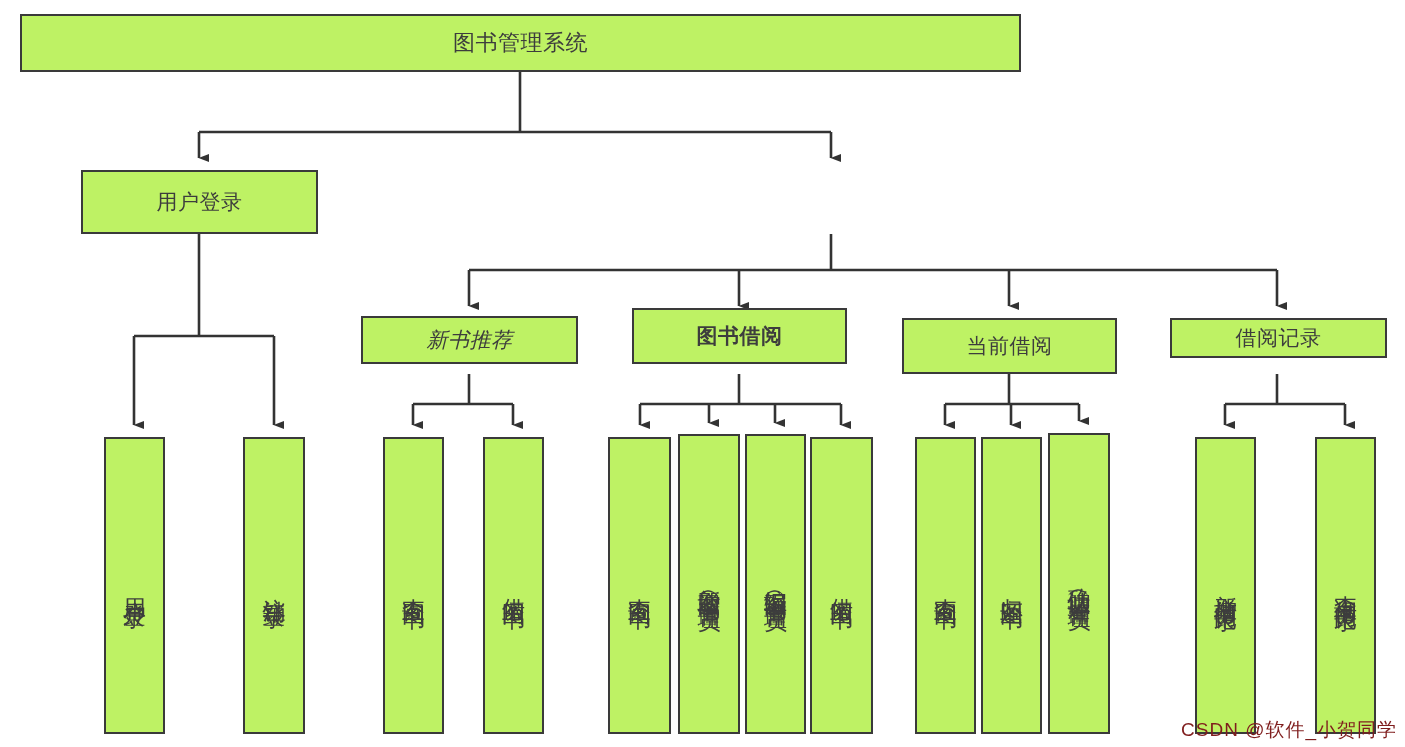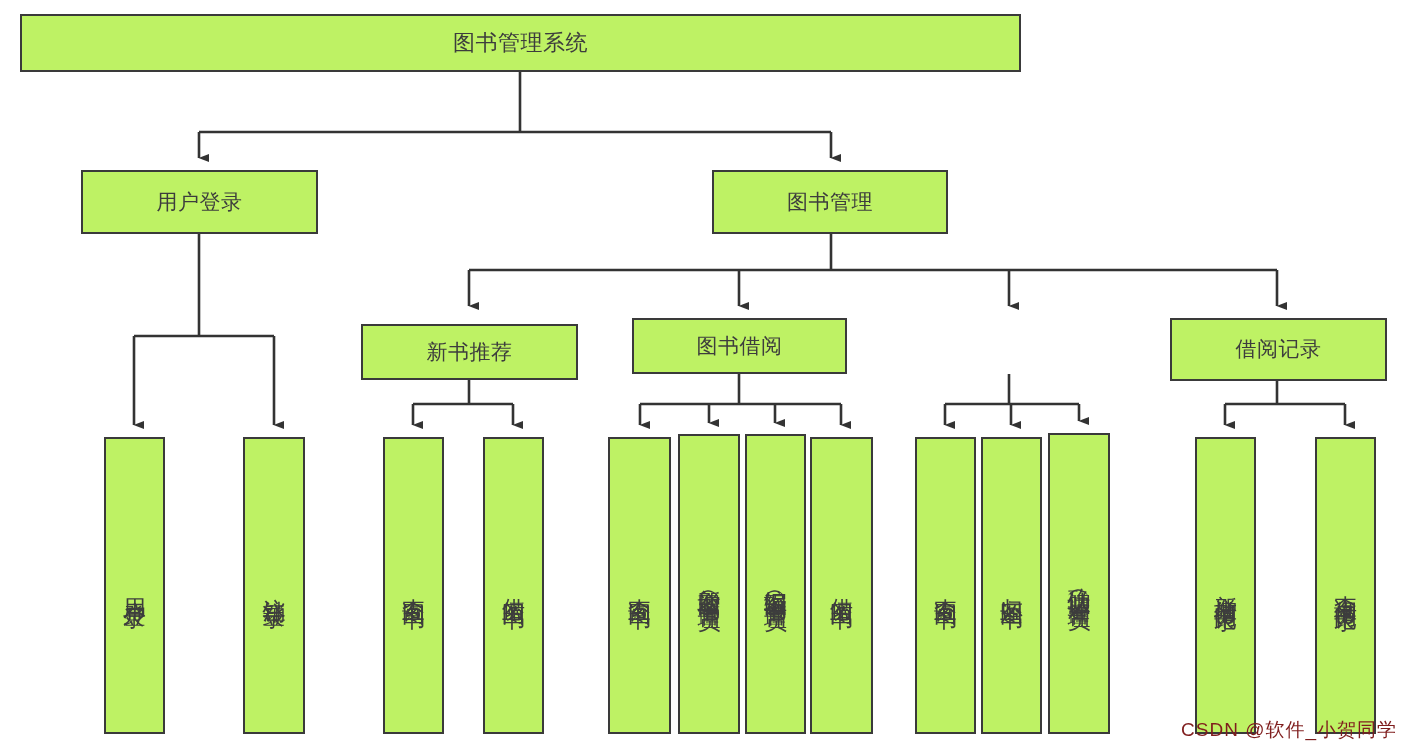--- a/index.html
+++ b/index.html
@@ -122,34 +122,34 @@
   </svg>
 
   <div class="node node-root" style="left:20px; top:14px; width:1001px; height:58px;">
     <span>图书管理系统</span>
   </div>
 
   <div class="node node-h" style="left:81px; top:170px; width:237px; height:64px;">
     <span>用户登录</span>
   </div>
 
-  <div class="node node-h" style="left:712px; top:170px; width:236px; height:64px;">
-    <span>图书管理</span>
-  </div>
-
-  <div class="node node-h" style="left:361px; top:324px; width:217px; height:56px;">
+
+  <div class="node node-h" style="left:361px; top:316px; width:217px; height:48px;font-style:italic;">
     <span>新书推荐</span>
   </div>
 
-  <div class="node node-h" style="left:632px; top:318px; width:215px; height:56px;">
+  <div class="node node-h" style="left:632px; top:308px; width:215px; height:56px;font-weight:bold;">
     <span>图书借阅</span>
   </div>
 
-
-  <div class="node node-h" style="left:1170px; top:318px; width:217px; height:63px;">
+  <div class="node node-h" style="left:902px; top:318px; width:215px; height:56px;">
+    <span>当前借阅</span>
+  </div>
+
+  <div class="node node-h" style="left:1170px; top:318px; width:217px; height:40px;">
     <span>借阅记录</span>
   </div>
 
   <div class="node node-v" style="left:104px; top:437px; width:61px; height:297px;">
     <span class="vlabel">用户登录</span>
   </div>
 
   <div class="node node-v" style="left:243px; top:437px; width:62px; height:297px;">
     <span class="vlabel">注销登录</span>
   </div>

